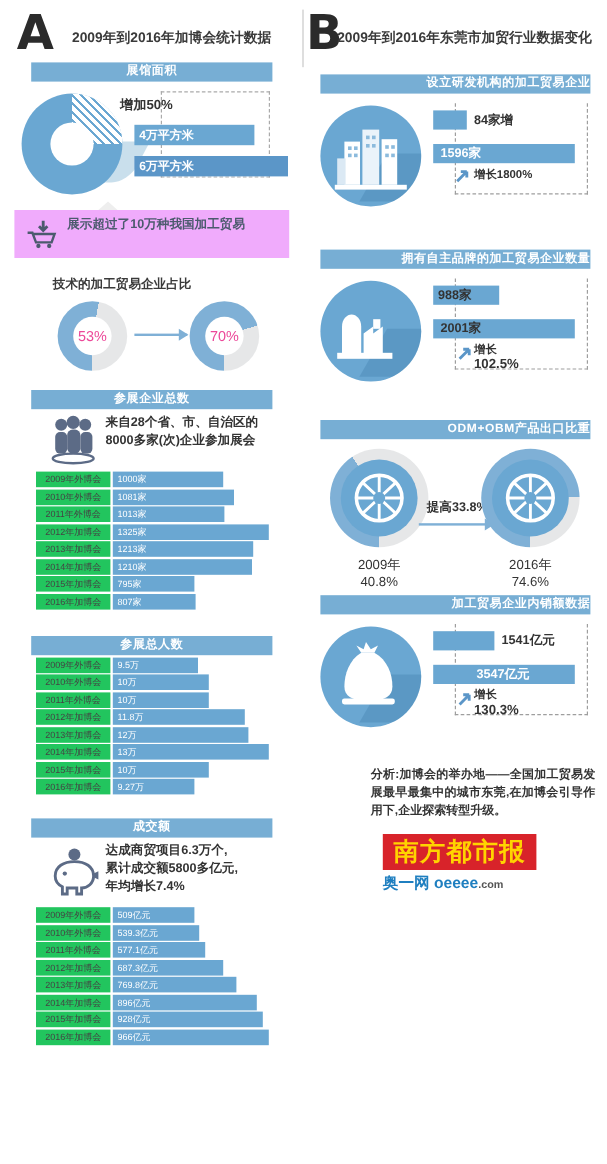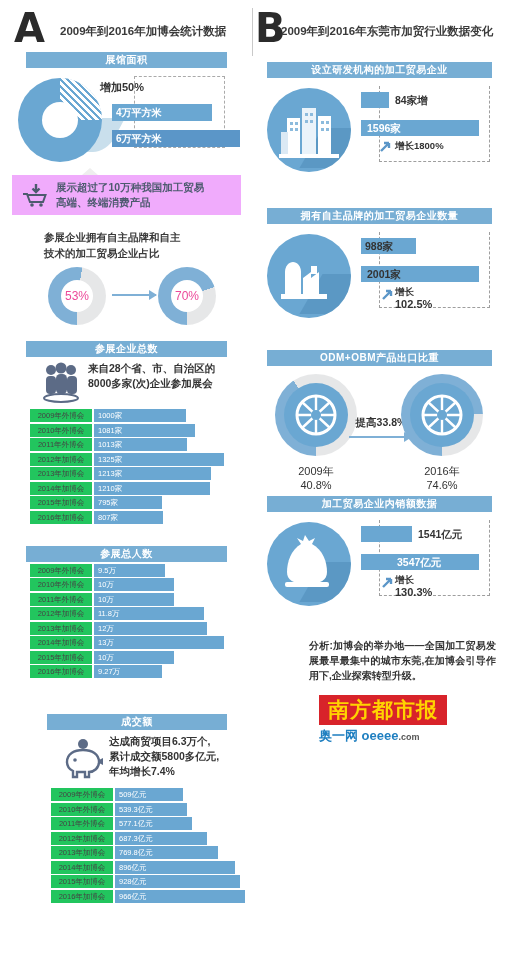--- a/index.html
+++ b/index.html
@@ -36,21 +36,21 @@
   .panel-a .panel-title { left: 60px; top: 24px; }
   .panel-b .panel-title { left: 28px; top: 24px; }
 
   
   .sec-bar {
     height: 16px; background: #77aed4; color: #ffffff;
     font-size: 10px; font-weight: bold; text-align: center;
     line-height: 16px; letter-spacing: .5px;
   }
   .sec-bar.wide-a { margin: 0 26px; }
-  .sec-bar.wide-b { margin: 0 14px; }
+  .sec-bar.wide-b { margin: 0 14px; text-align: right; }
 
   
   .area-wrap { position: relative; height: 95px; margin-top: 6px; }
   .pie-holder { position: absolute; left: 18px; top: 4px; width: 92px; height: 92px; }
   .pie-shadow {
     position: absolute; left: 40px; top: 40px; width: 58px; height: 34px;
     background: #9cc4dd; opacity: .55;
     transform: skewX(-28deg); border-radius: 0 0 14px 0;
   }
   .pie {
@@ -283,26 +283,24 @@
 
     <div class="cart-banner">
       <svg class="cart-icon" viewBox="0 0 26 24">
         <path d="M14 1 L14 8 M10.5 5.5 L14 9 L17.5 5.5" stroke="#4c5a6e" stroke-width="2.4" fill="none"></path>
         <path d="M1 11 L5 11 L8 19 L21 19 L23.5 12 L6 12" stroke="#4c5a6e" stroke-width="2" fill="none"></path>
         <circle cx="10" cy="22" r="1.8" fill="#4c5a6e"></circle>
         <circle cx="19" cy="22" r="1.8" fill="#4c5a6e"></circle>
       </svg>
       <div class="cart-text">
         <div>展示超过了10万种我国加工贸易</div>
-        <div>高端、终端消费产品</div>
       </div>
     </div>
 
     <div class="donut-head">
-      <div>参展企业拥有自主品牌和自主</div>
       <div>技术的加工贸易企业占比</div>
     </div>
     <div class="donut-row">
       <div class="donut donut-left" id="donutA" style="background: conic-gradient(from 180deg, rgb(127, 176, 214) 0deg, rgb(127, 176, 214) 190.8deg, rgb(230, 231, 232) 190.8deg, rgb(230, 231, 232) 360deg);">
         <div class="ring-hole">53%</div>
       </div>
       <div class="donut-arrow"></div>
       <div class="donut donut-right" id="donutB" style="background: conic-gradient(from 180deg, rgb(127, 176, 214) 0deg, rgb(127, 176, 214) 252deg, rgb(230, 231, 232) 252deg, rgb(230, 231, 232) 360deg);">
         <div class="ring-hole">70%</div>
       </div>
@@ -408,21 +406,21 @@
             <div class="chart-value">10万</div>
           </div>
           <div class="chart-row">
             <div class="chart-label">2016年加博会</div>
             <div class="chart-bar" style="width: 68px;"></div>
             <div class="chart-value">9.27万</div>
           </div>
         </div>
     </div>
 
-    <div style="margin-top:36px;padding-left:21px;">
+    <div style="margin-top:20px;">
       <div class="sec-bar wide-a">成交额</div>
       <div class="info-row" style="height:54px;">
         <svg class="info-icon" viewBox="0 0 46 44" style="top:6px;">
           <circle cx="24" cy="6" r="5" fill="#5c6b86"></circle>
           <path d="M8 24 C8 16 15 12 24 12 C33 12 40 16 40 24 C40 30 35 34 30 34 L30 39 L26 39 L26 34 L18 34 L18 39 L14 39 L14 33 C10 31 8 28 8 24 Z" fill="none" stroke="#5c6b86" stroke-width="2.4"></path>
           <circle cx="16" cy="22" r="1.8" fill="#5c6b86"></circle>
           <path d="M40 22 L44 20 L44 27 L40 25" fill="#5c6b86"></path>
         </svg>
         <div class="info-text">
           <div>达成商贸项目6.3万个,</div>

